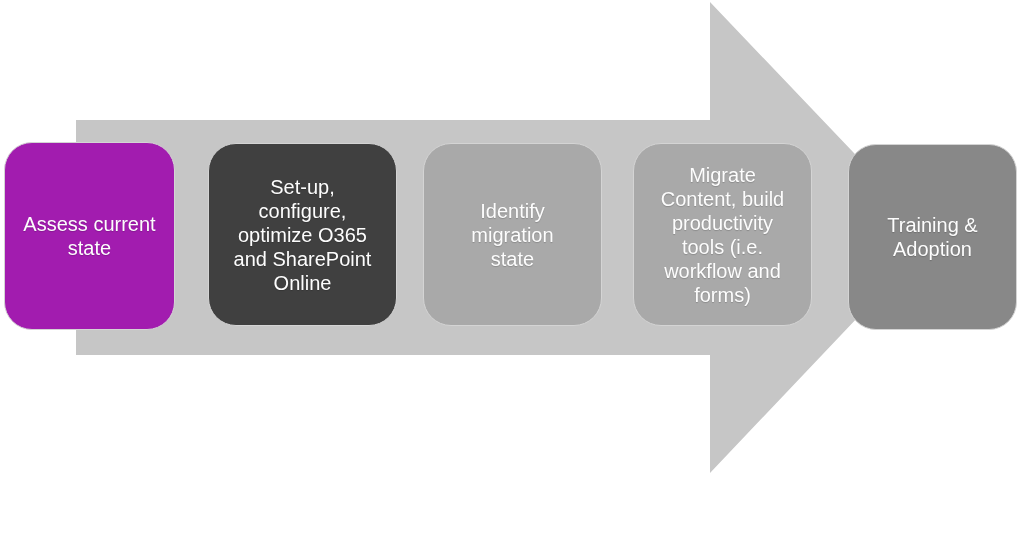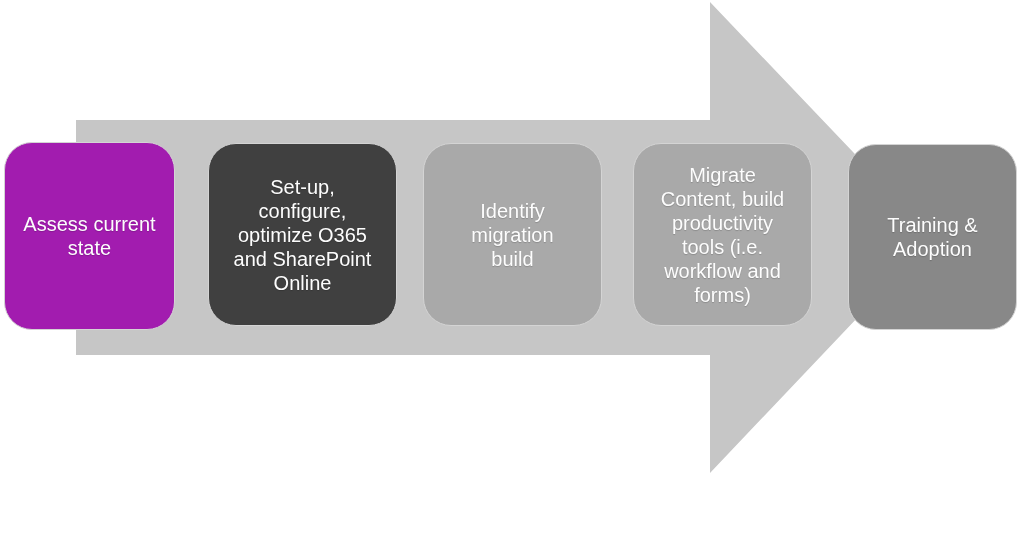--- a/index.html
+++ b/index.html
@@ -65,21 +65,21 @@
     <span class="step-label">Set-up,
 configure,
 optimize O365
 and SharePoint
 Online</span>
   </div>
 
   <div class="step step-2" style="background-color: rgb(169, 169, 169);">
     <span class="step-label">Identify
 migration
-build</span>
+state</span>
   </div>
 
   <div class="step step-3" style="background-color: rgb(169, 169, 169);">
     <span class="step-label">Migrate
 Content, build
 productivity
 tools (i.e.
 workflow and
 forms)</span>
   </div>

